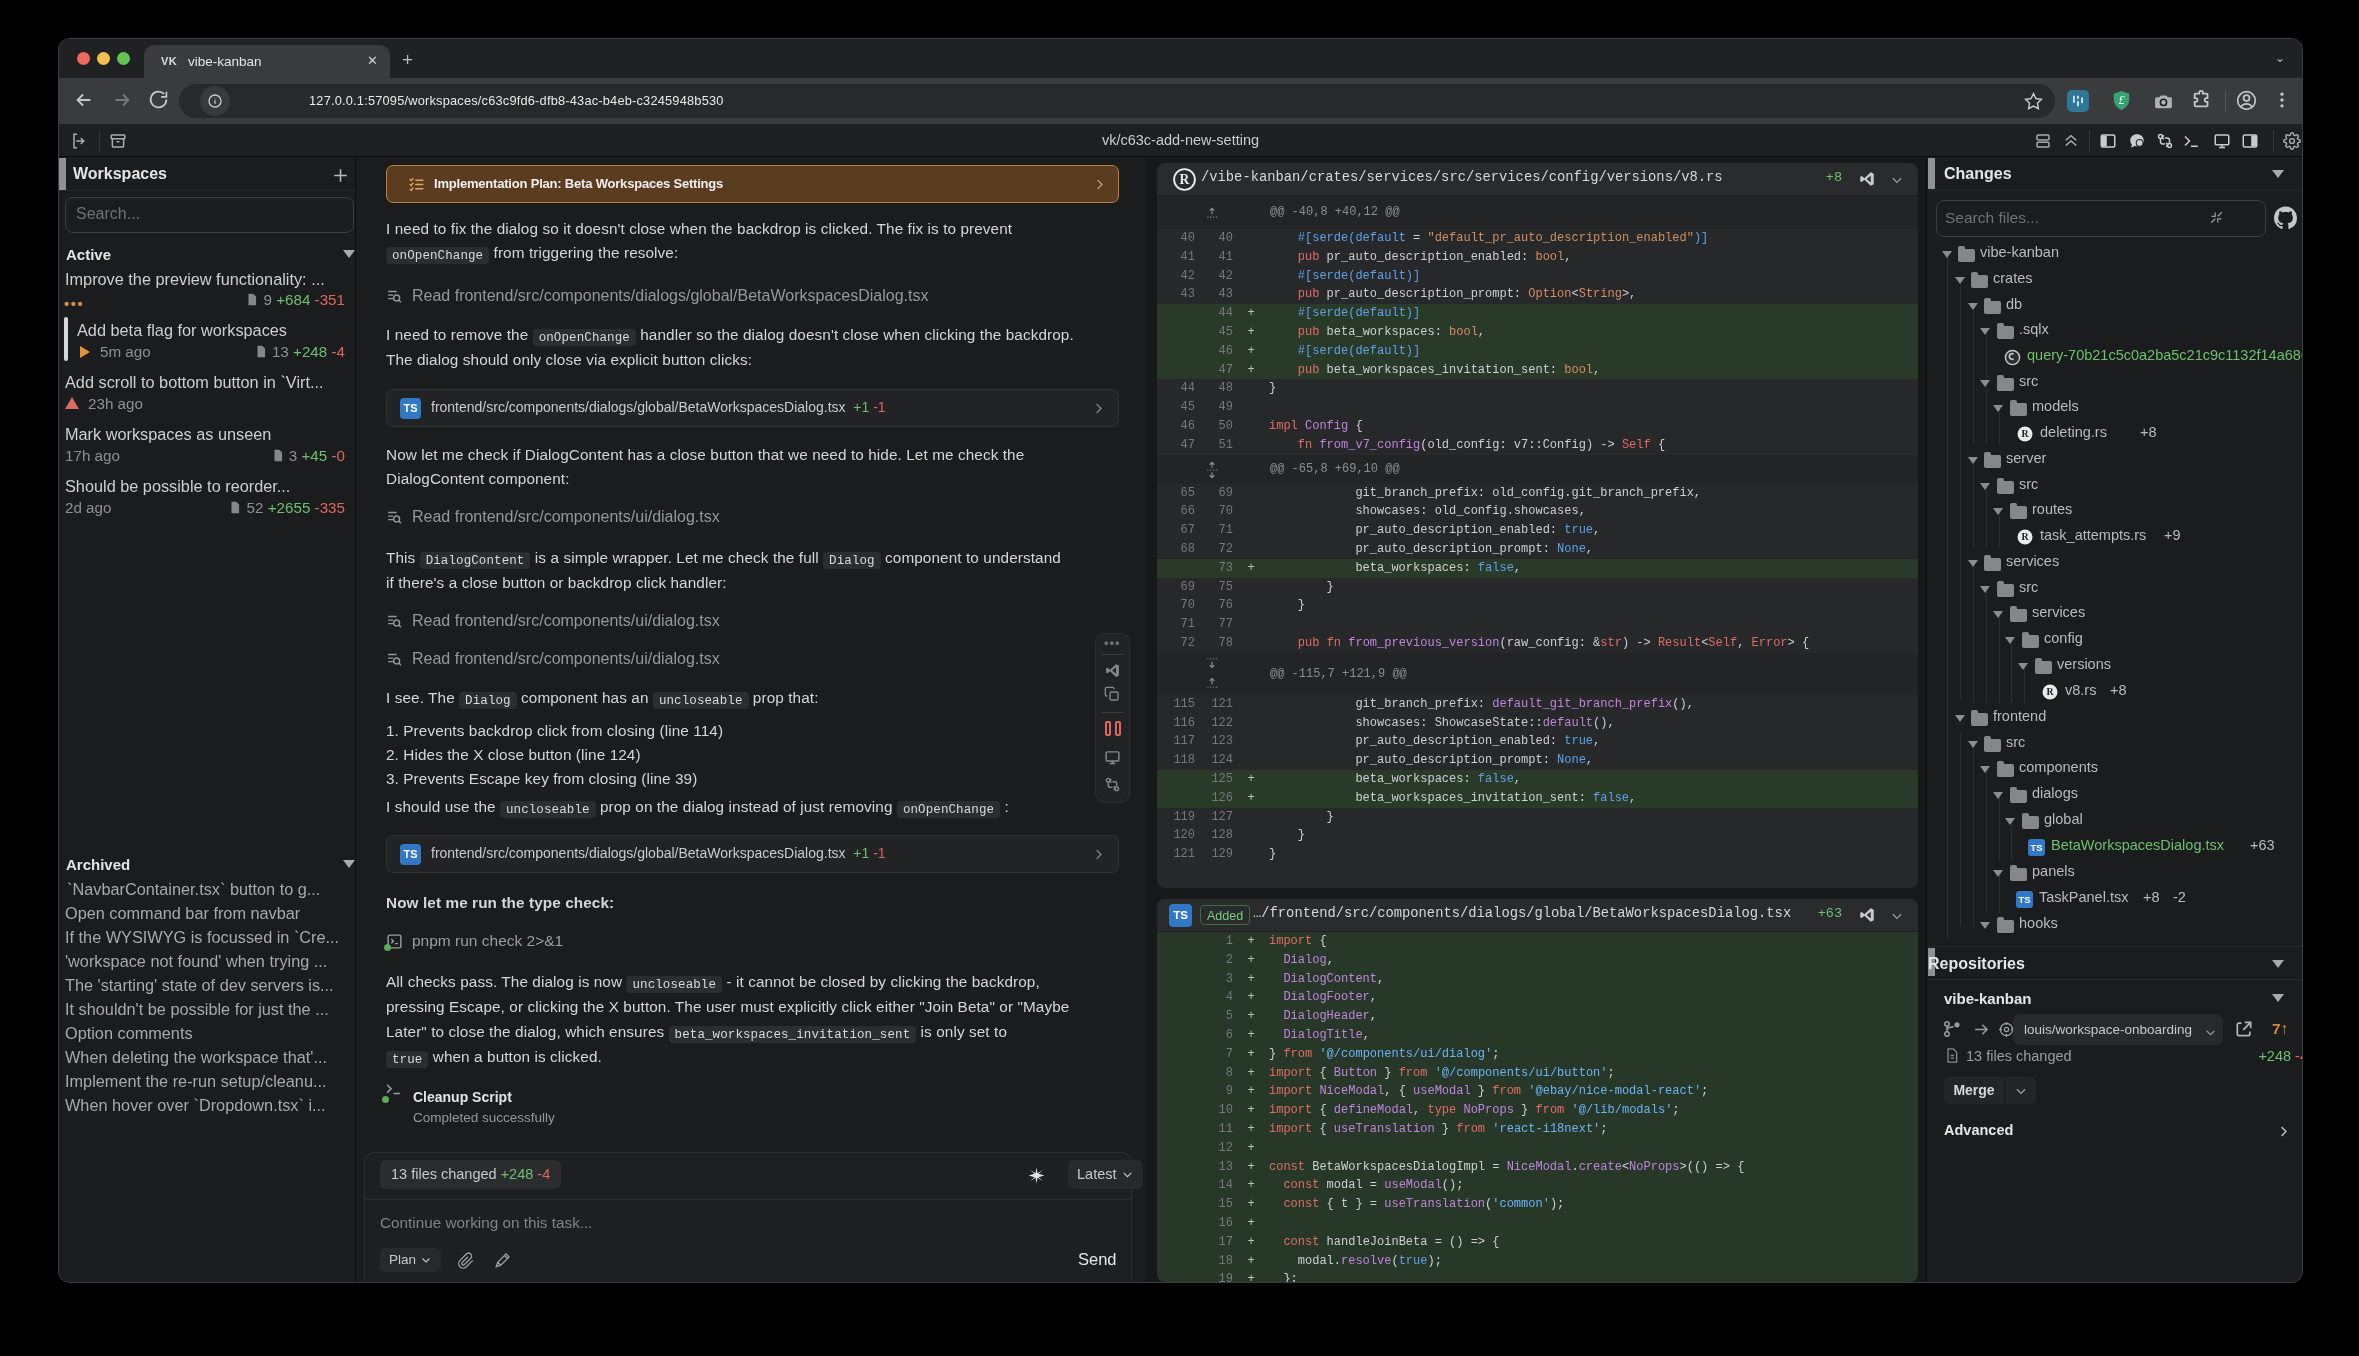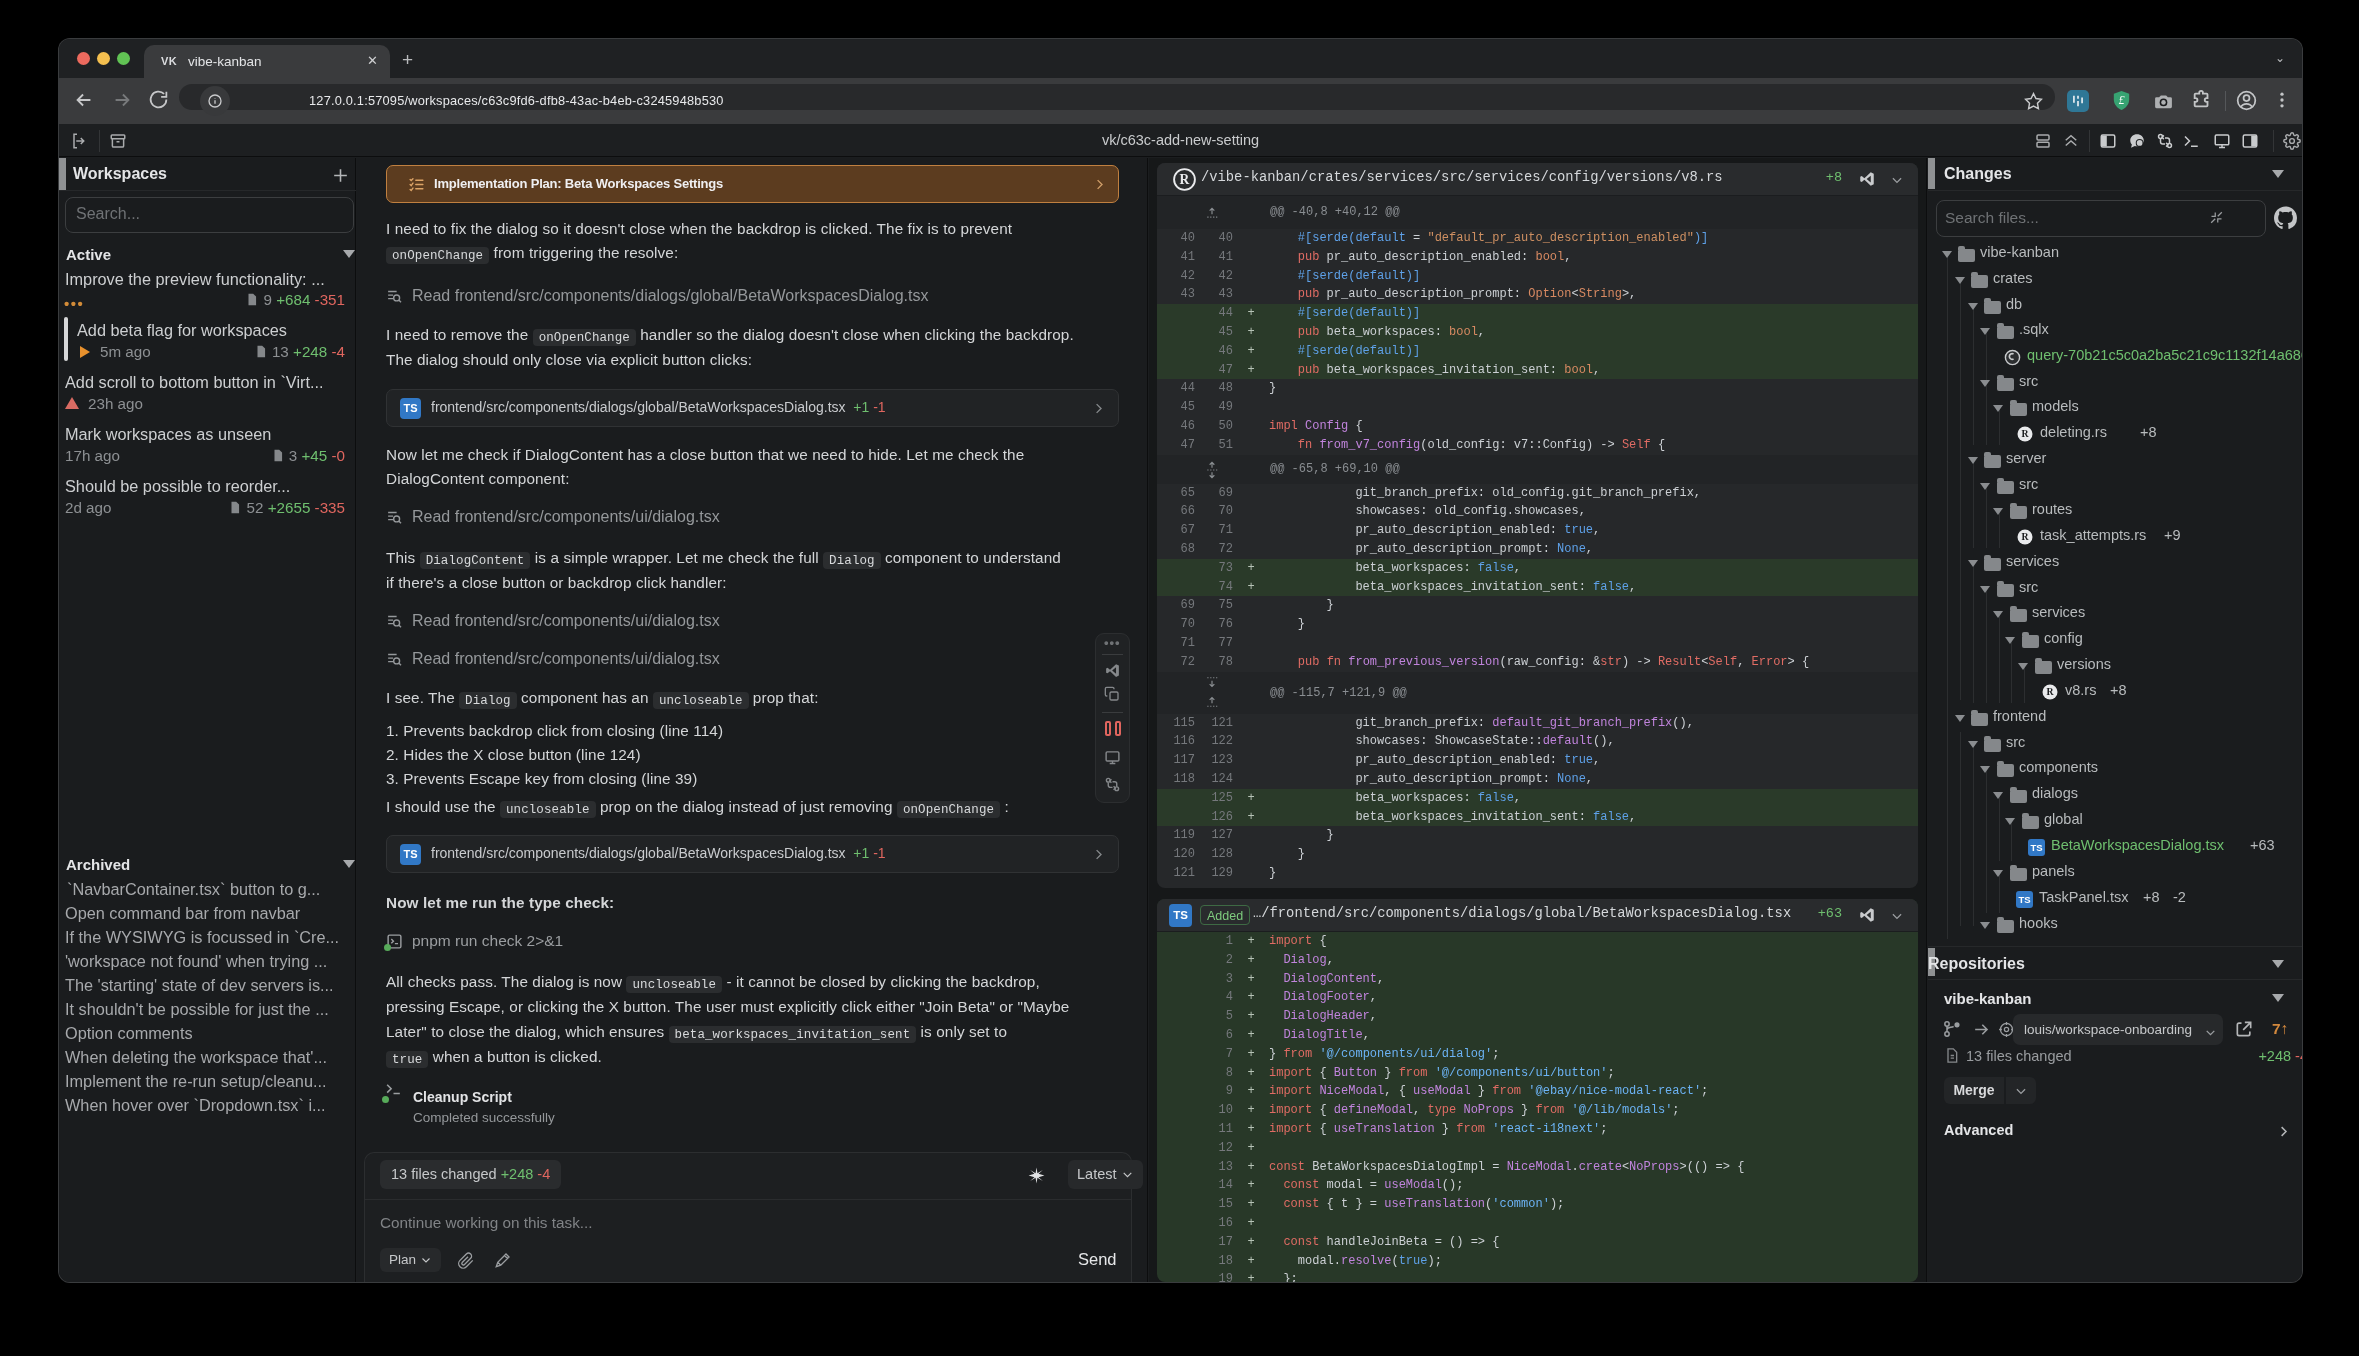--- a/index.html
+++ b/index.html
@@ -11,21 +11,21 @@
   .tabstrip { position:absolute; left:0; top:0; width:100%; height:39px; background:#1f2123; }
   .tl { position:absolute; top:13px; width:13px; height:13px; border-radius:50%; }
   .tab { position:absolute; left:85px; top:6px; width:246px; height:33px; background:#3a3b3d; border-radius:10px 10px 0 0; }
   .tab .fav { position:absolute; left:17px; top:10px; color:#dcdde0; font-size:11px; font-weight:700; letter-spacing:0.5px;}
   .tab .ttl { position:absolute; left:44px; top:9px; color:#e3e4e6; font-size:13.5px; }
   .tab .cls { position:absolute; right:12px; top:8px; color:#cfd0d2; font-size:13px; }
   .newtab { position:absolute; left:343px; top:10px; color:#b8babc; font-size:19px; font-weight:300;}
   .chev-right-end { position:absolute; right:17px; top:12px; color:#b8babc; font-size:12px; }
   .urlrow { position:absolute; left:0; top:39px; width:100%; height:46px; background:#3a3b3d; }
   .navic { position:absolute; top:11px; color:#c6c7c9; }
-  .omni { position:absolute; left:120px; top:6px; width:1876px; height:26px; background:#28292b; border-radius:17px; }
+  .omni { position:absolute; left:120px; top:6px; width:1876px; height:34px; background:#28292b; border-radius:17px; }
   .omni .info { position:absolute; left:21px; top:2px; width:30px; height:30px; background:#38393b; border-radius:50%; color:#c9cacc; }
   .omni .url { position:absolute; left:130px; top:9px; color:#e8e9eb; font-size:12.8px; letter-spacing:0.2px; }
   .omni .star { position:absolute; right:12px; top:8px; color:#c9cacc; }
   
   .appbar { position:absolute; left:0; top:85px; width:100%; height:33px; background:#1d1f21; border-bottom:1px solid #0c0d0e; }
   .appbar .ttl { position:absolute; left:50%; transform:translateX(-50%); top:8px; color:#c9cbcd; font-size:14.5px; }
   
   .content { position:absolute; left:0; top:119px; width:2243px; height:1124px; }
   .col-side { position:absolute; left:0; top:0; width:297px; height:100%; background:#1a1c1e; border-right:1px solid #0c0d0e; }
   .col-mid { position:absolute; left:298px; top:0; width:791px; height:100%; background:#1a1c1e; border-right:1px solid #0c0d0e; }
@@ -406,21 +406,20 @@
         <div class="dr"><span class="n1">46</span><span class="n2">50</span><span class="pl"> </span><span class="cd"><span class="k">impl</span> <span class="p">Config</span> {</span></div>
         <div class="dr"><span class="n1">47</span><span class="n2">51</span><span class="pl"> </span><span class="cd">    <span class="k">fn</span> <span class="p">from_v7_config</span>(old_config: v7::Config) -&gt; <span class="k">Self</span> {</span></div>
         <div class="dr hk" style="height:29px;"><svg class="hkic" style="top:5px" width="14" height="20" viewBox="0 0 24 28" fill="none" stroke="currentColor" stroke-width="2">
               <path d="M12 10V2M8 5l4-4 4 4M12 18v8M8 23l4 4 4-4M4 14h2M9 14h2M14 14h2M19 14h2"></path>
             </svg><span class="ht" style="top:5px">@@ -65,8 +69,10 @@</span></div>
         <div class="dr"><span class="n1">65</span><span class="n2">69</span><span class="pl"> </span><span class="cd">            git_branch_prefix: old_config.git_branch_prefix,</span></div>
         <div class="dr"><span class="n1">66</span><span class="n2">70</span><span class="pl"> </span><span class="cd">            showcases: old_config.showcases,</span></div>
         <div class="dr"><span class="n1">67</span><span class="n2">71</span><span class="pl"> </span><span class="cd">            pr_auto_description_enabled: <span class="b">true</span>,</span></div>
         <div class="dr"><span class="n1">68</span><span class="n2">72</span><span class="pl"> </span><span class="cd">            pr_auto_description_prompt: <span class="b">None</span>,</span></div>
         <div class="dr add-bg"><span class="n1"></span><span class="n2">73</span><span class="pl">+</span><span class="cd">            beta_workspaces: <span class="b">false</span>,</span></div>
-        <div class="dr add-bg"><span class="n1"></span><span class="n2">74</span><span class="pl">+</span><span class="cd">            beta_workspaces_invitation_sent: <span class="b">false</span>,</span></div>
         <div class="dr"><span class="n1">69</span><span class="n2">75</span><span class="pl"> </span><span class="cd">        }</span></div>
         <div class="dr"><span class="n1">70</span><span class="n2">76</span><span class="pl"> </span><span class="cd">    }</span></div>
         <div class="dr"><span class="n1">71</span><span class="n2">77</span><span class="pl"> </span><span class="cd"></span></div>
         <div class="dr"><span class="n1">72</span><span class="n2">78</span><span class="pl"> </span><span class="cd">    <span class="k">pub</span> <span class="k">fn</span> <span class="p">from_previous_version</span>(raw_config: &amp;<span class="k">str</span>) -&gt; <span class="k">Result</span>&lt;<span class="k">Self</span>, <span class="k">Error</span>&gt; {</span></div>
         <div class="dr hk" style="height:42px;"><svg class="hkic" style="top:3px" width="14" height="16" viewBox="0 0 24 24" fill="none" stroke="currentColor" stroke-width="2">
               <path d="M12 8v10M8 14l4 4 4-4M4 3h2M9 3h2M14 3h2M19 3h2"></path>
             </svg><svg class="hkic" style="top:21px" width="14" height="16" viewBox="0 0 24 24" fill="none" stroke="currentColor" stroke-width="2">
               <path d="M12 16V6M8 10l4-4 4 4M4 21h2M9 21h2M14 21h2M19 21h2"></path>
             </svg><span class="ht" style="top:12px">@@ -115,7 +121,9 @@</span></div>
         <div class="dr"><span class="n1">115</span><span class="n2">121</span><span class="pl"> </span><span class="cd">            git_branch_prefix: <span class="p">default_git_branch_prefix</span>(),</span></div>

